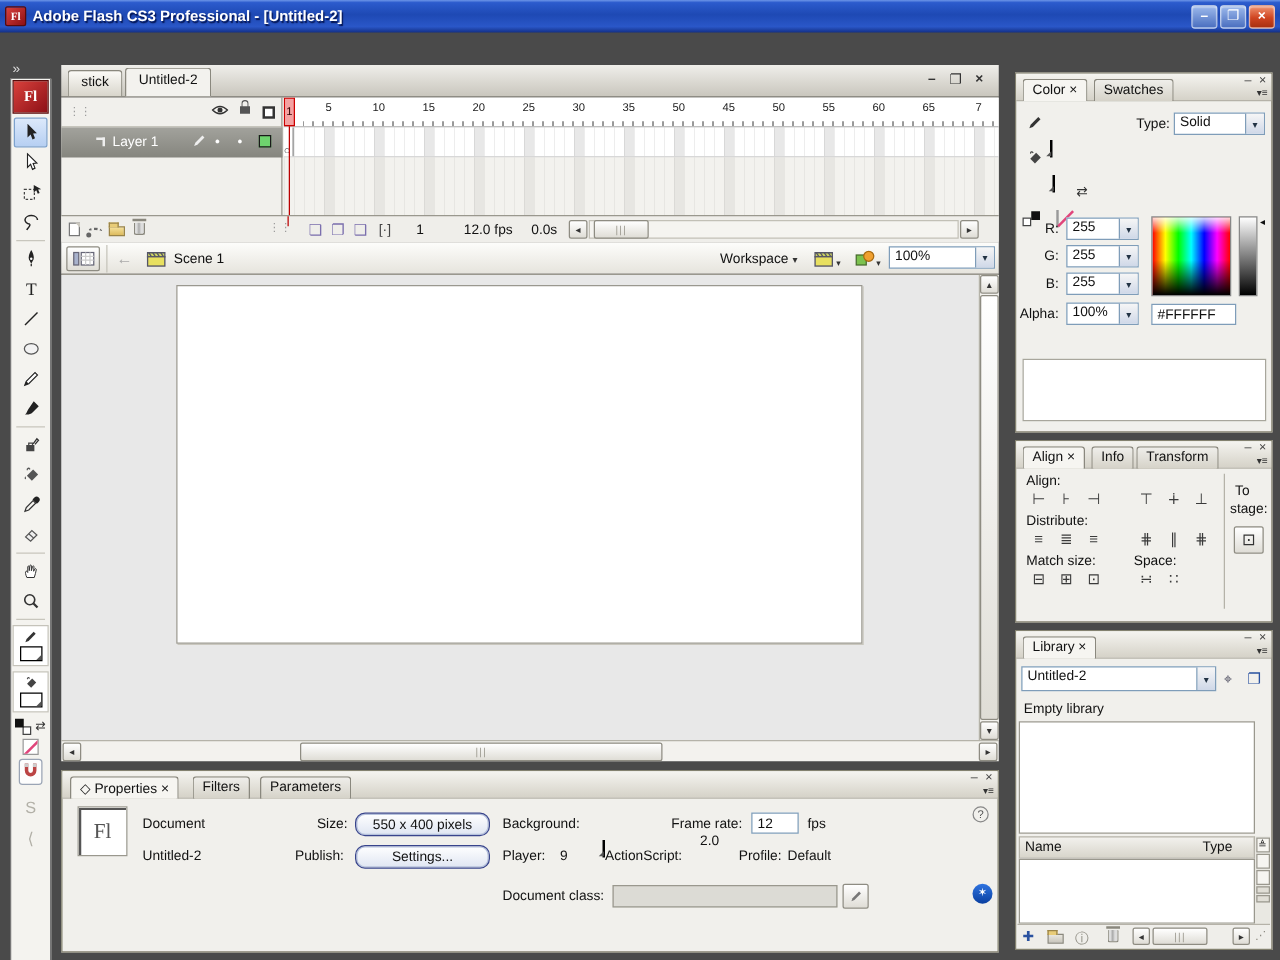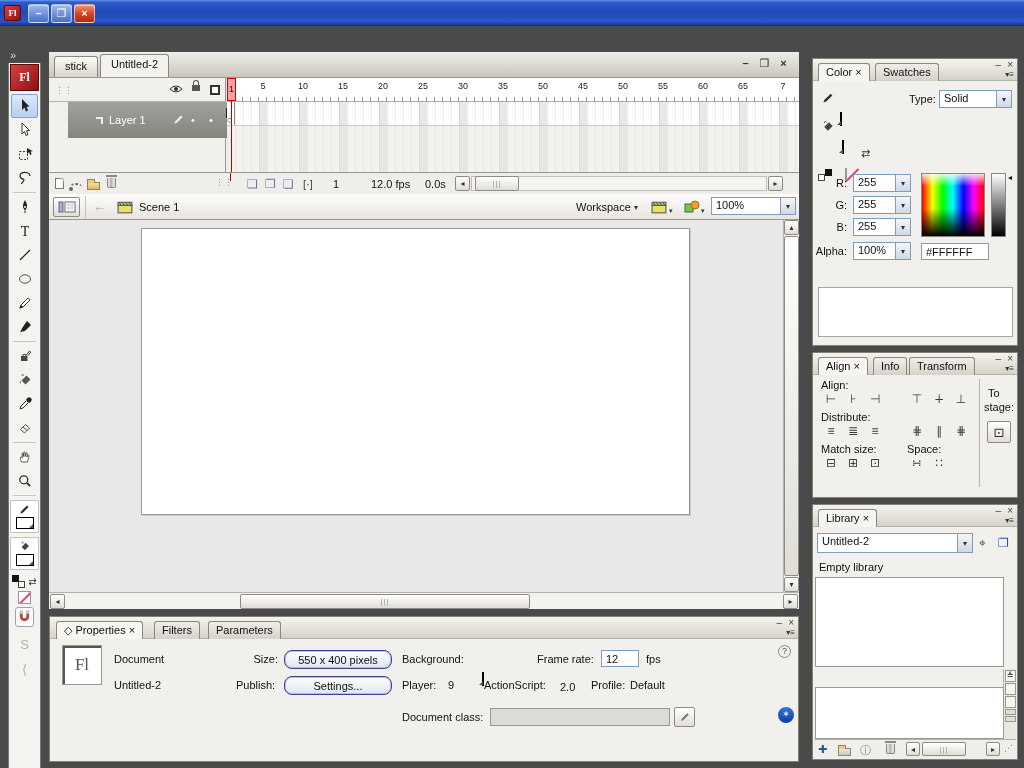--- a/index.html
+++ b/index.html
@@ -66,22 +66,22 @@
     background:linear-gradient(#fbfaf7,#d8d5cb); margin-right:2px; }
   .dtab.active { background:#f3f2ee; height:23px; }
   .dwbtns { position:absolute; right:8px; top:5px; display:flex; gap:4px; }
   .dwb { width:15px; text-align:center; color:#333; font-weight:bold; font-size:11px; }
 
   
   .timeline { left:49px; top:78px; width:750px; height:116px; background:#f1f0ec; border-bottom:1px solid #8a887e; }
   .tl-left { position:absolute; left:0; top:0; width:177px; height:94px; border-right:1px solid #9a988e; }
   .tl-head { position:absolute; left:0; top:0; width:177px; height:24px; border-bottom:1px solid #b8b6ac;
     display:flex; align-items:center; }
-  .layer-row { position:absolute; left:0; top:24px; width:177px; height:36px;
-    background:linear-gradient(#a2a29c,#85857e); color:#fff; display:flex; align-items:center;margin-left:19px; }
+  .layer-row { position:absolute; left:0; top:24px; width:177px; height:24px;
+    background:linear-gradient(#a2a29c,#85857e); color:#fff; display:flex; align-items:center; }
   .lcorner { width:7px; height:7px; border-top:2px solid #eee; border-right:2px solid #eee; display:inline-block; }
   .lswatch { width:10px; height:10px; background:#6ed36e; border:1px solid #1a1a1a; display:inline-block; }
   .sqoutline { width:10px; height:10px; border:2px solid #333; background:#fff; display:inline-block; }
   .tl-frames { position:absolute; left:178px; top:0; width:572px; height:94px; overflow:hidden; }
   .ruler { position:absolute; left:0; top:0; width:572px; height:24px; background:#fff; border-bottom:1px solid #aaa;
     background-image:repeating-linear-gradient(to right, transparent 0 7px, #999 7px 8px);
     background-size:100% 4px; background-repeat:no-repeat; background-position:0 100%; }
   .rnum { position:absolute; top:3px; width:24px; text-align:center; font-size:9px; color:#222; }
   .phcell { position:absolute; left:0; top:0; width:9px; height:23px; background:#f4a2a2; border:1px solid #c00;
     font-size:9px; text-align:center; line-height:21px; color:#300; }
@@ -172,20 +172,21 @@
   .i-lock-sm::before { content:""; position:absolute; left:1px; top:-5px; width:4px; height:5px;
     border:1.5px solid #555; border-bottom:none; border-radius:3px 3px 0 0; }
 </style>
 </head>
 <body>
 
 <div id="root">
 
   <div class="titlebar r">
     <span class="appicon">Fl</span>
+    <span class="wtitle">Adobe Flash CS3 Professional - [Untitled-2]</span>
     <span class="wb">–</span>
     <span class="wb">❐</span>
     <span class="wb close">×</span>
   </div>
 
 
   <div class="toolbar r">
     <span class="collapse">»</span>
     <div class="toolcol">
       <div class="flbadge">Fl</div>
@@ -473,21 +474,21 @@
     <span class="r lbl" style="left:186px;top:62px;width:42px;text-align:left">Publish:</span>
     <span class="r pbtn" style="left:234px;top:59px;width:108px">Settings...</span>
     <span class="r lbl" style="left:352px;top:36px">Background:</span>
     <span class="r swatch" style="left:432px;top:34px;width:20px;height:15px"></span>
     <span class="r lbl" style="left:487px;top:36px">Frame rate:</span>
     <span class="r field" style="left:551px;top:33px;width:38px">12</span>
     <span class="r lbl" style="left:596px;top:36px">fps</span>
     <span class="r lbl" style="left:352px;top:62px">Player:</span>
     <span class="r lbl" style="left:398px;top:62px">9</span>
     <span class="r lbl" style="left:434px;top:62px">ActionScript:</span>
-    <span class="r lbl" style="left: 510px;top:64px">2.0</span>
+    <span class="r lbl" style="left: 510px;top:50px">2.0</span>
     <span class="r lbl" style="left:541px;top:62px">Profile:</span>
     <span class="r lbl" style="left:580px;top:62px">Default</span>
     <span class="r lbl" style="left:352px;top:94px">Document class:</span>
     <span class="r" style="left:440px;top:91px;width:180px;height:18px;background:#dcdbd5;border:1px solid #9a988e"></span>
     <span class="r btn3d" style="left:624px;top:90px;width:21px;height:20px">
         <svg width="12" height="12" viewBox="0 0 16 16">
           <path d="M2.8 13.2 L4 10 L11 3 L13 5 L6 12 Z" fill="#777"></path>
         </svg>
       </span>
     <span class="r helpc" style="left:728px;top:28px">?</span>
@@ -596,20 +597,24 @@
       <span class="pmenu">▾≡</span>
     </div>
     <span class="r combo" style="left:4px;top:28px;width:156px;height:20px">
       <span class="cv">Untitled-2</span>
       <span class="ca">▾</span>
     </span>
     <span class="r" style="left:166px;top:31px;color:#556;font-size:12px">⌖</span>
     <span class="r" style="left:185px;top:31px;color:#2a52a0;font-size:12px">❐</span>
     <span class="r lbl" style="left:6px;top:56px">Empty library</span>
     <div class="whitebox" style="left:2px;top:72px;width:189px;height:90px"></div>
+    <div class="colhead">
+      <span style="margin-left:4px">Name</span>
+      <span style="position:absolute;left:146px">Type</span>
+    </div>
     <div class="rail">
       <span class="rsq" style="display:block;text-align:center;font-size:8px">≜</span>
       <span class="rsq" style="display:block"></span>
       <span class="rsq" style="display:block"></span>
       <span class="rsq" style="display:block;height:6px;background:#e0ded6"></span>
       <span class="rsq" style="display:block;height:6px;background:#e0ded6"></span>
     </div>
     <div class="whitebox" style="left:2px;top:182px;width:189px;height:52px"></div>
     <div class="libbottom">
       <span class="r" style="left:4px;top:3px;color:#2a52a0;font-size:11px">✚</span>

